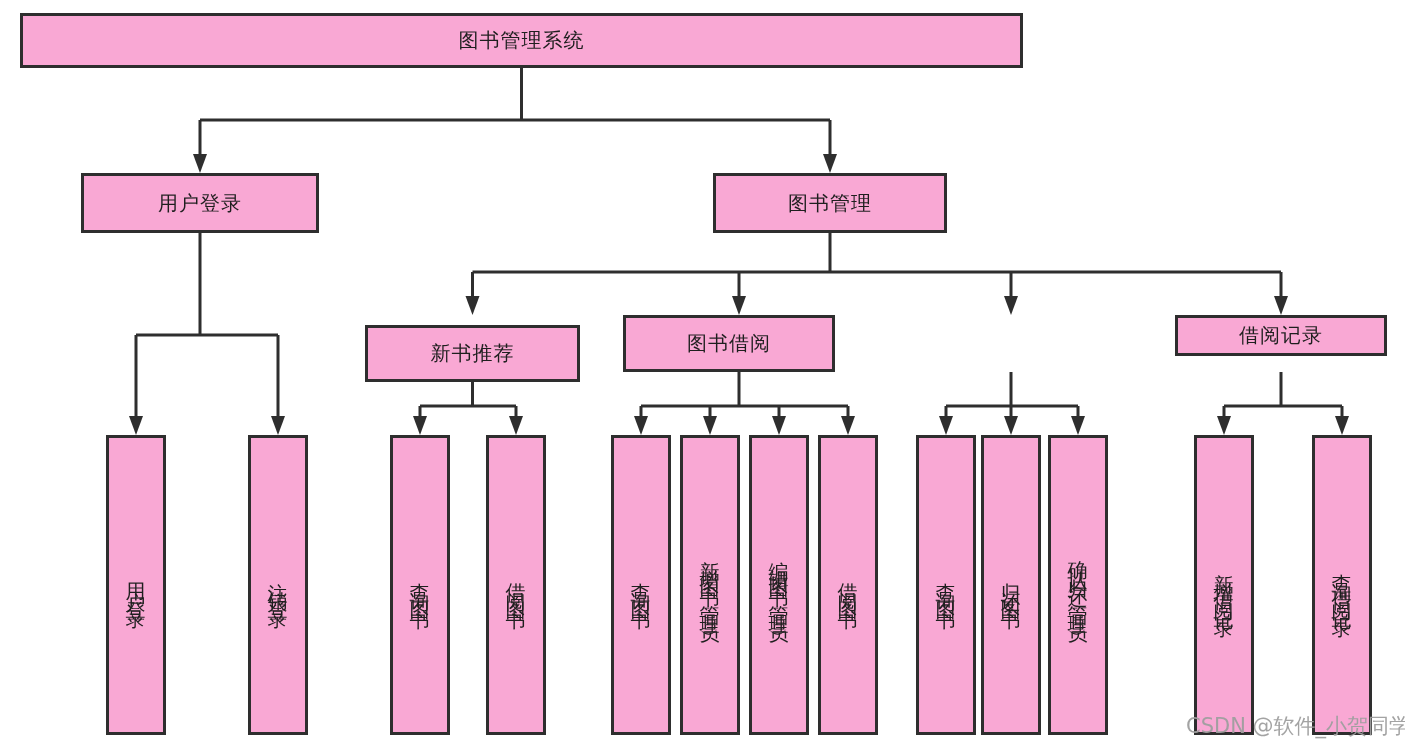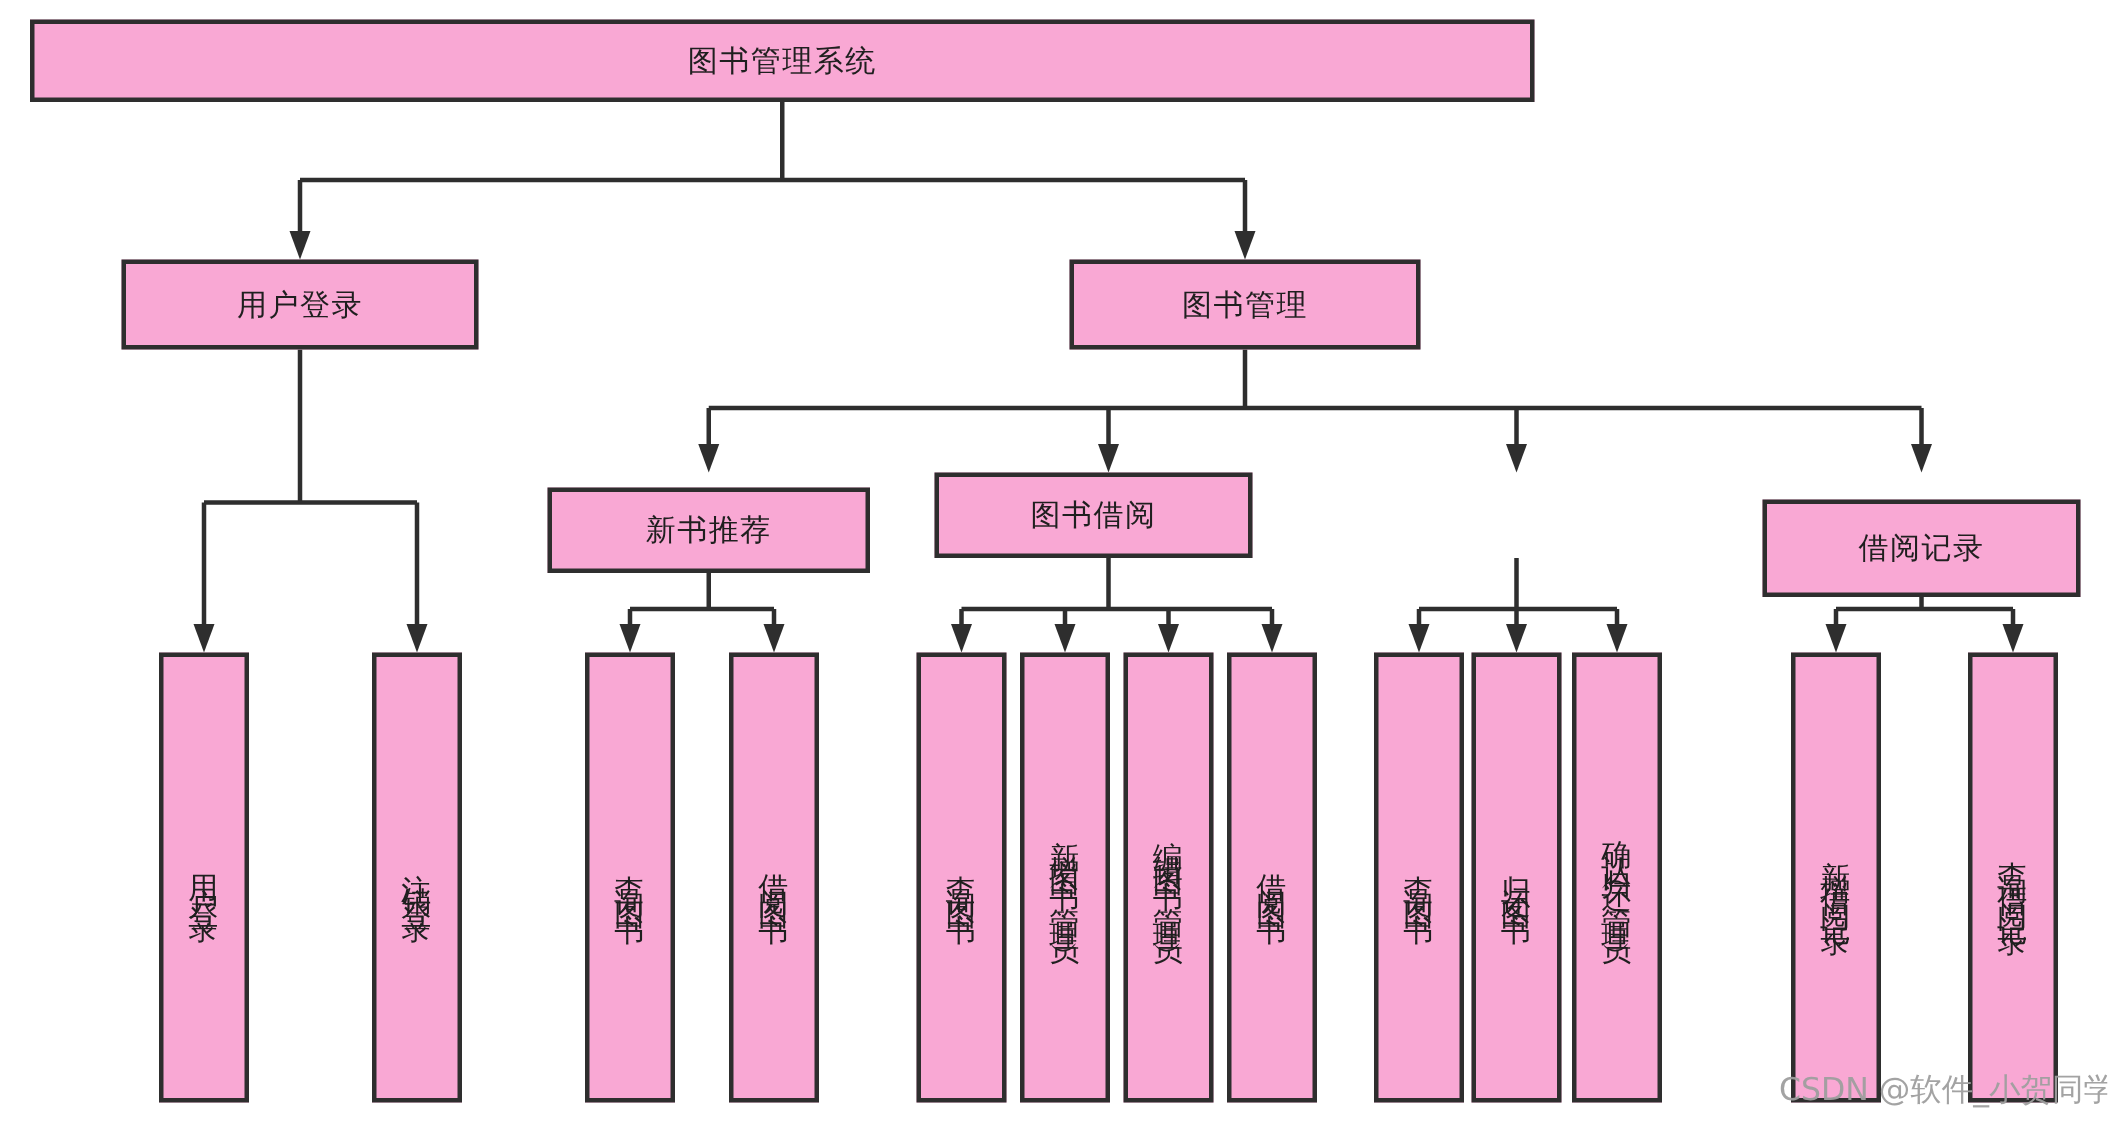--- a/index.html
+++ b/index.html
@@ -45,21 +45,21 @@
     white-space: nowrap;
   }
 
   
   .root-node   { left: 20px;  top: 13px;  width: 1003px; height: 55px; }
   .l2-1        { left: 81px;  top: 173px; width: 238px;  height: 60px; }
   .l2-2        { left: 713px; top: 173px; width: 234px;  height: 60px; }
   .l3-1        { left: 365px; top: 325px; width: 215px;  height: 57px; }
   .l3-2        { left: 623px; top: 315px; width: 212px;  height: 57px; }
   .l3-3        { left: 905px; top: 315px; width: 212px;  height: 57px; }
-  .l3-4        { left: 1175px;top: 333px; width: 212px;  height: 65px; }
+  .l3-4        { left: 1175px;top: 315px; width: 212px;  height: 41px; }
 
   
   .v1  { left: 106px; }
   .v2  { left: 248px; }
   .v3  { left: 390px; }
   .v4  { left: 486px; }
   .v5  { left: 611px; }
   .v6  { left: 680px; }
   .v7  { left: 749px; }
   .v8  { left: 818px; }

